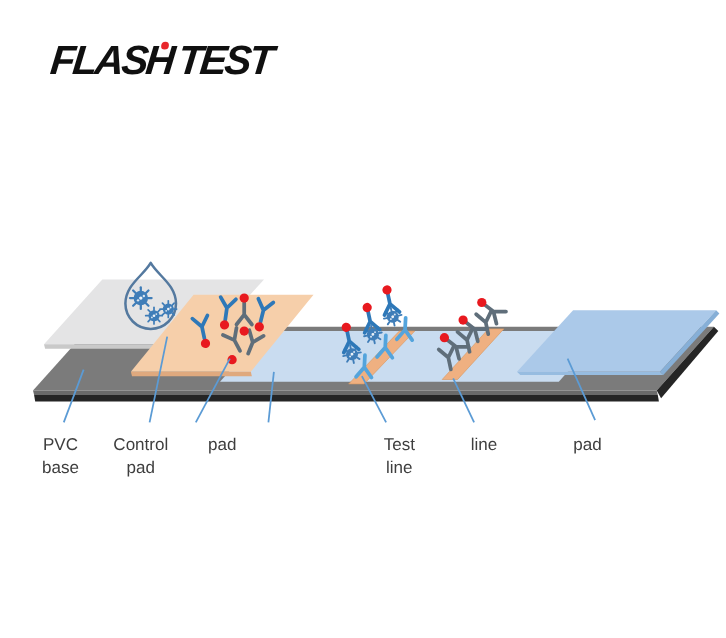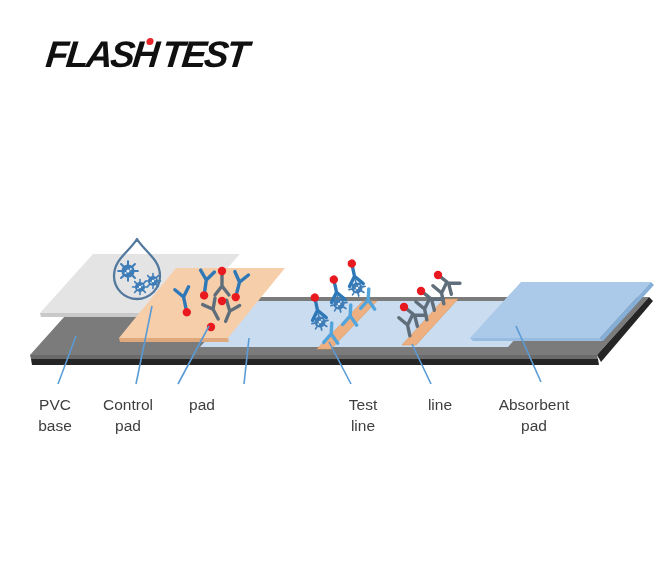--- a/index.html
+++ b/index.html
@@ -210,17 +210,16 @@
   <div class="lbl" style="left:232px">
   </div>
   <div class="lbl" style="left:301px">
     <div>Test</div>
     <div>line</div>
   </div>
   <div class="lbl" style="left:378px">
     <div>line</div>
   </div>
   <div class="lbl" style="left:472px">
-    <div>Absorbent</div>
     <div>pad</div>
   </div>
 
 </div>
 
 </body></html>

